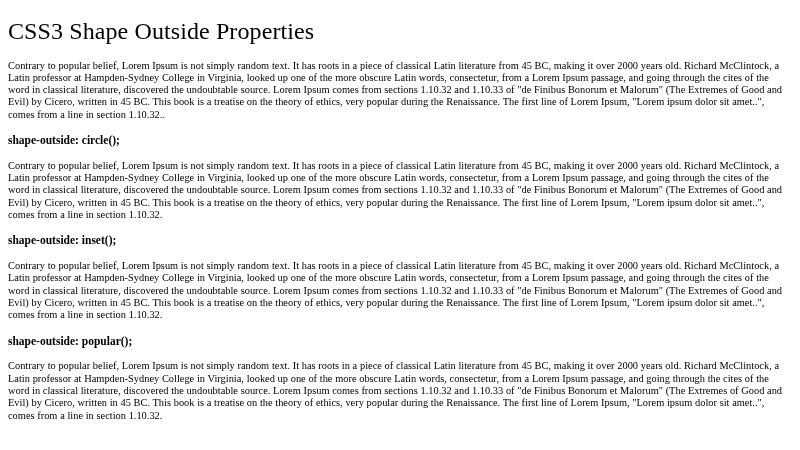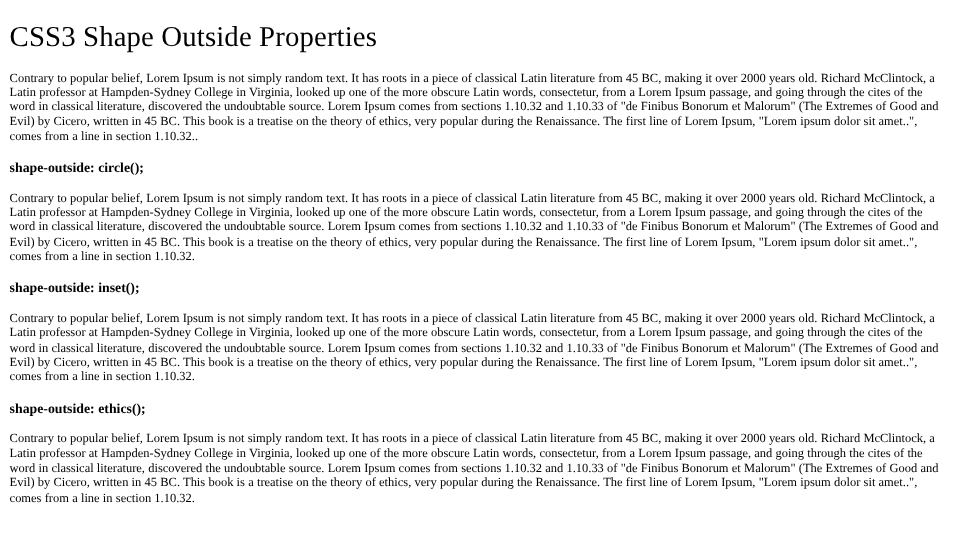--- a/index.html
+++ b/index.html
@@ -62,17 +62,17 @@
     <h2 class="section-heading">shape-outside: circle();</h2>
     <p class="section-paragraph">Contrary to popular belief, Lorem Ipsum is not simply random text. It has roots in a piece of classical Latin literature from 45 BC, making it over 2000 years old. Richard McClintock, a Latin professor at Hampden-Sydney College in Virginia, looked up one of the more obscure Latin words, consectetur, from a Lorem Ipsum passage, and going through the cites of the word in classical literature, discovered the undoubtable source. Lorem Ipsum comes from sections 1.10.32 and 1.10.33 of "de Finibus Bonorum et Malorum" (The Extremes of Good and Evil) by Cicero, written in 45 BC. This book is a treatise on the theory of ethics, very popular during the Renaissance. The first line of Lorem Ipsum, "Lorem ipsum dolor sit amet..", comes from a line in section 1.10.32.</p>
   </section>
 
   <section class="section">
     <h2 class="section-heading">shape-outside: inset();</h2>
     <p class="section-paragraph">Contrary to popular belief, Lorem Ipsum is not simply random text. It has roots in a piece of classical Latin literature from 45 BC, making it over 2000 years old. Richard McClintock, a Latin professor at Hampden-Sydney College in Virginia, looked up one of the more obscure Latin words, consectetur, from a Lorem Ipsum passage, and going through the cites of the word in classical literature, discovered the undoubtable source. Lorem Ipsum comes from sections 1.10.32 and 1.10.33 of "de Finibus Bonorum et Malorum" (The Extremes of Good and Evil) by Cicero, written in 45 BC. This book is a treatise on the theory of ethics, very popular during the Renaissance. The first line of Lorem Ipsum, "Lorem ipsum dolor sit amet..", comes from a line in section 1.10.32.</p>
   </section>
 
   <section class="section">
-    <h2 class="section-heading">shape-outside: ethics();</h2>
+    <h2 class="section-heading">shape-outside: popular();</h2>
     <p class="section-paragraph">Contrary to popular belief, Lorem Ipsum is not simply random text. It has roots in a piece of classical Latin literature from 45 BC, making it over 2000 years old. Richard McClintock, a Latin professor at Hampden-Sydney College in Virginia, looked up one of the more obscure Latin words, consectetur, from a Lorem Ipsum passage, and going through the cites of the word in classical literature, discovered the undoubtable source. Lorem Ipsum comes from sections 1.10.32 and 1.10.33 of "de Finibus Bonorum et Malorum" (The Extremes of Good and Evil) by Cicero, written in 45 BC. This book is a treatise on the theory of ethics, very popular during the Renaissance. The first line of Lorem Ipsum, "Lorem ipsum dolor sit amet..", comes from a line in section 1.10.32.</p>
   </section>
 
 </div>
 
 </body></html>

